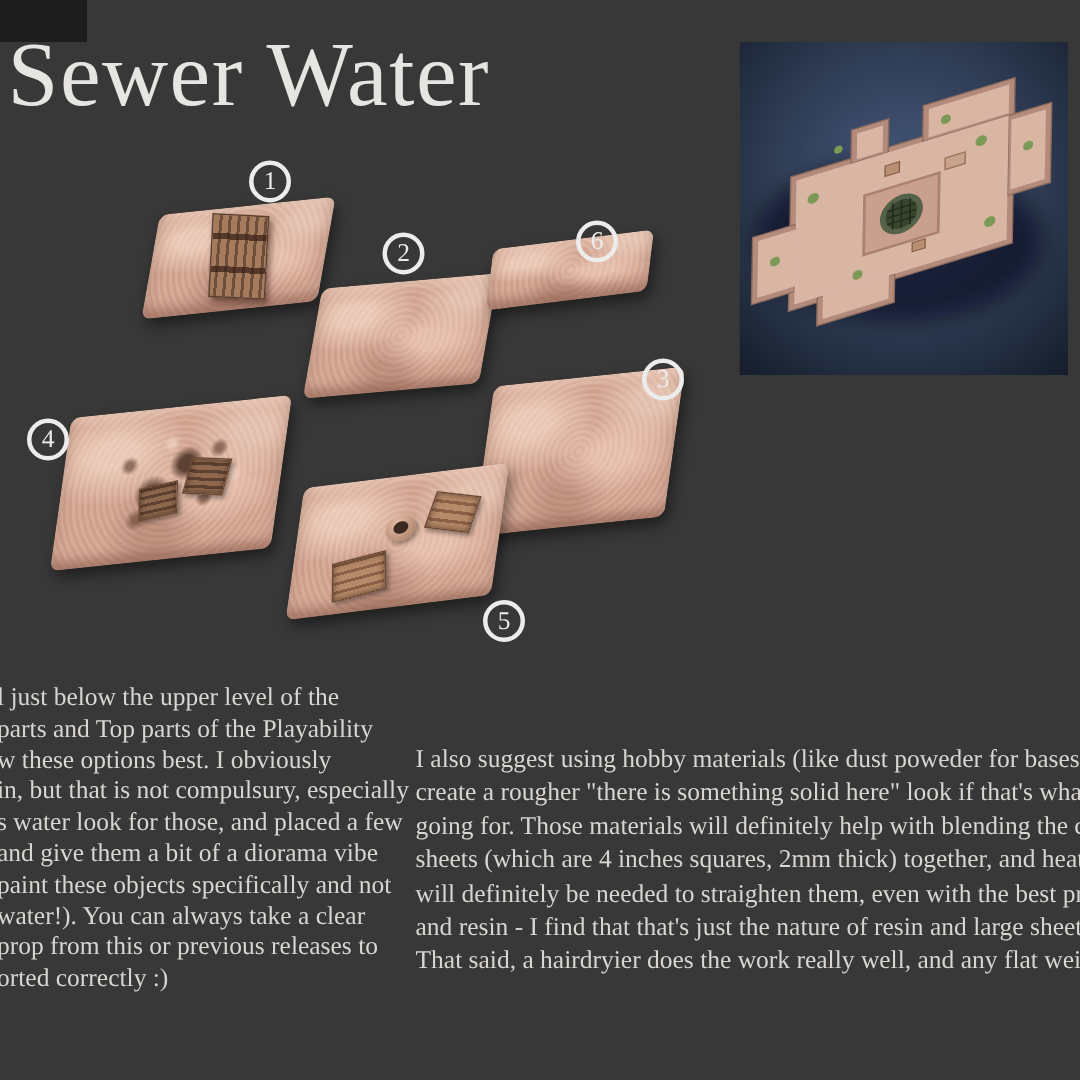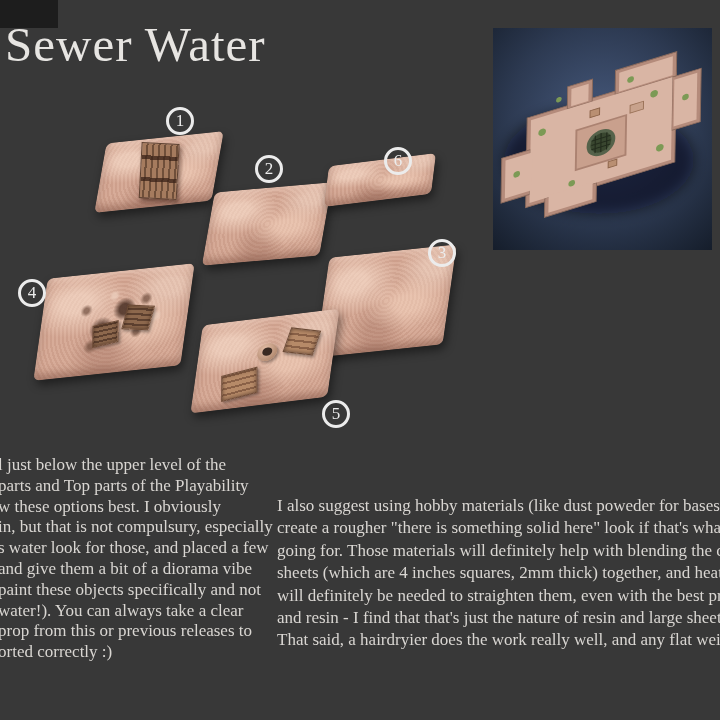--- a/index.html
+++ b/index.html
@@ -4,21 +4,21 @@
 <style>
   html,body{margin:0;padding:0;}
   body{
     width:720px;height:720px;overflow:hidden;position:relative;
     background:#383838;
     font-family:"Liberation Serif", serif;
   }
   .corner-block{position:absolute;left:0;top:0;width:58px;height:28px;background:#1d1d1d;}
   .title{
     position:absolute;left:5px;top:16px;margin:0;
-    font-size:49px;font-weight:normal;color:#e7e5e2;letter-spacing:1px;
+    font-size:61px;font-weight:normal;color:#e7e5e2;letter-spacing:1px;
     font-family:"Liberation Serif", serif;white-space:nowrap;
   }
   .thumbnail{position:absolute;left:493px;top:28px;width:219px;height:222px;}
 
   
   .tile{
     position:absolute;border-radius:6px;
     background:
       radial-gradient(ellipse at 22% 28%, rgba(255,231,214,.55) 0 9%, transparent 32%),
       radial-gradient(ellipse at 68% 55%, rgba(255,224,203,.45) 0 11%, transparent 36%),

